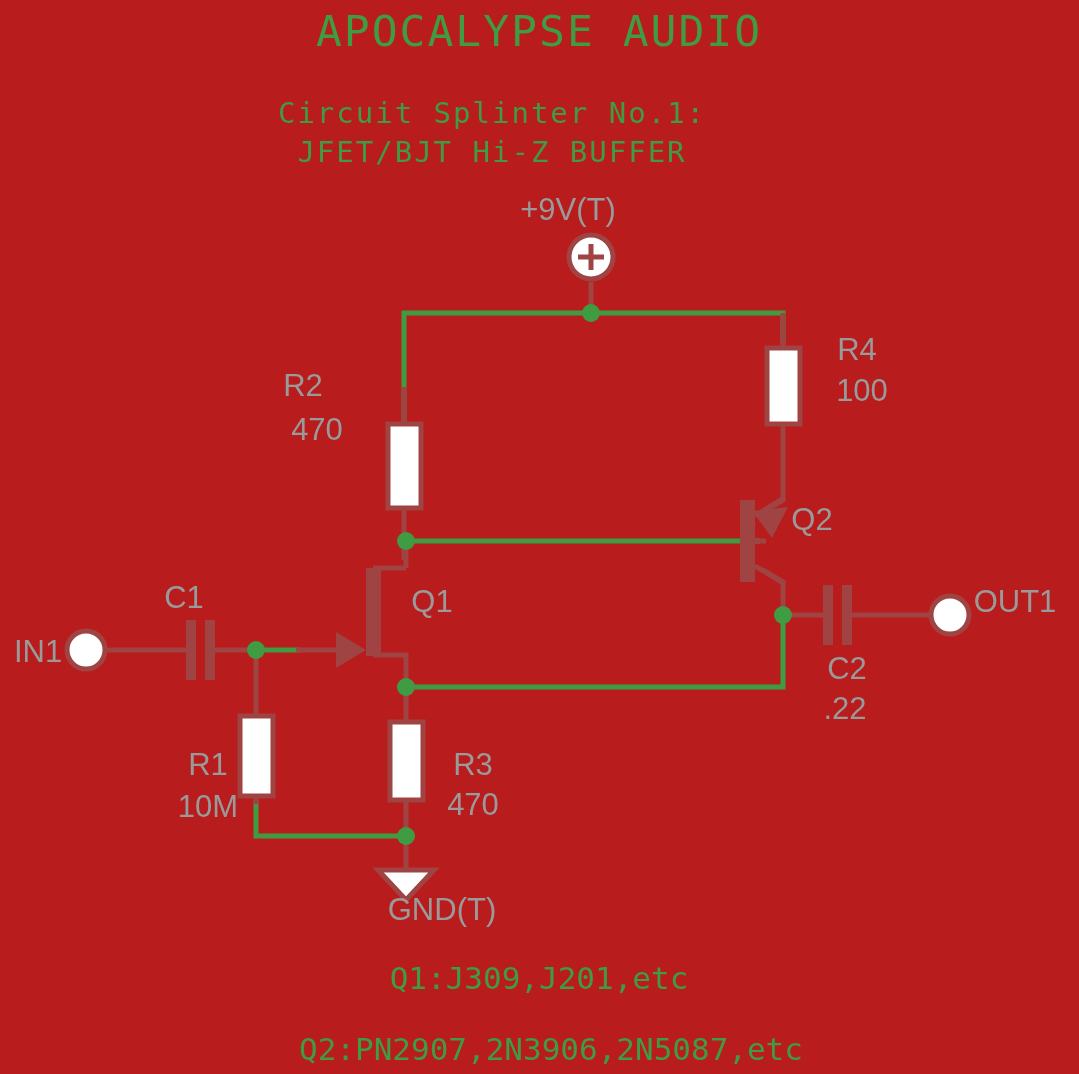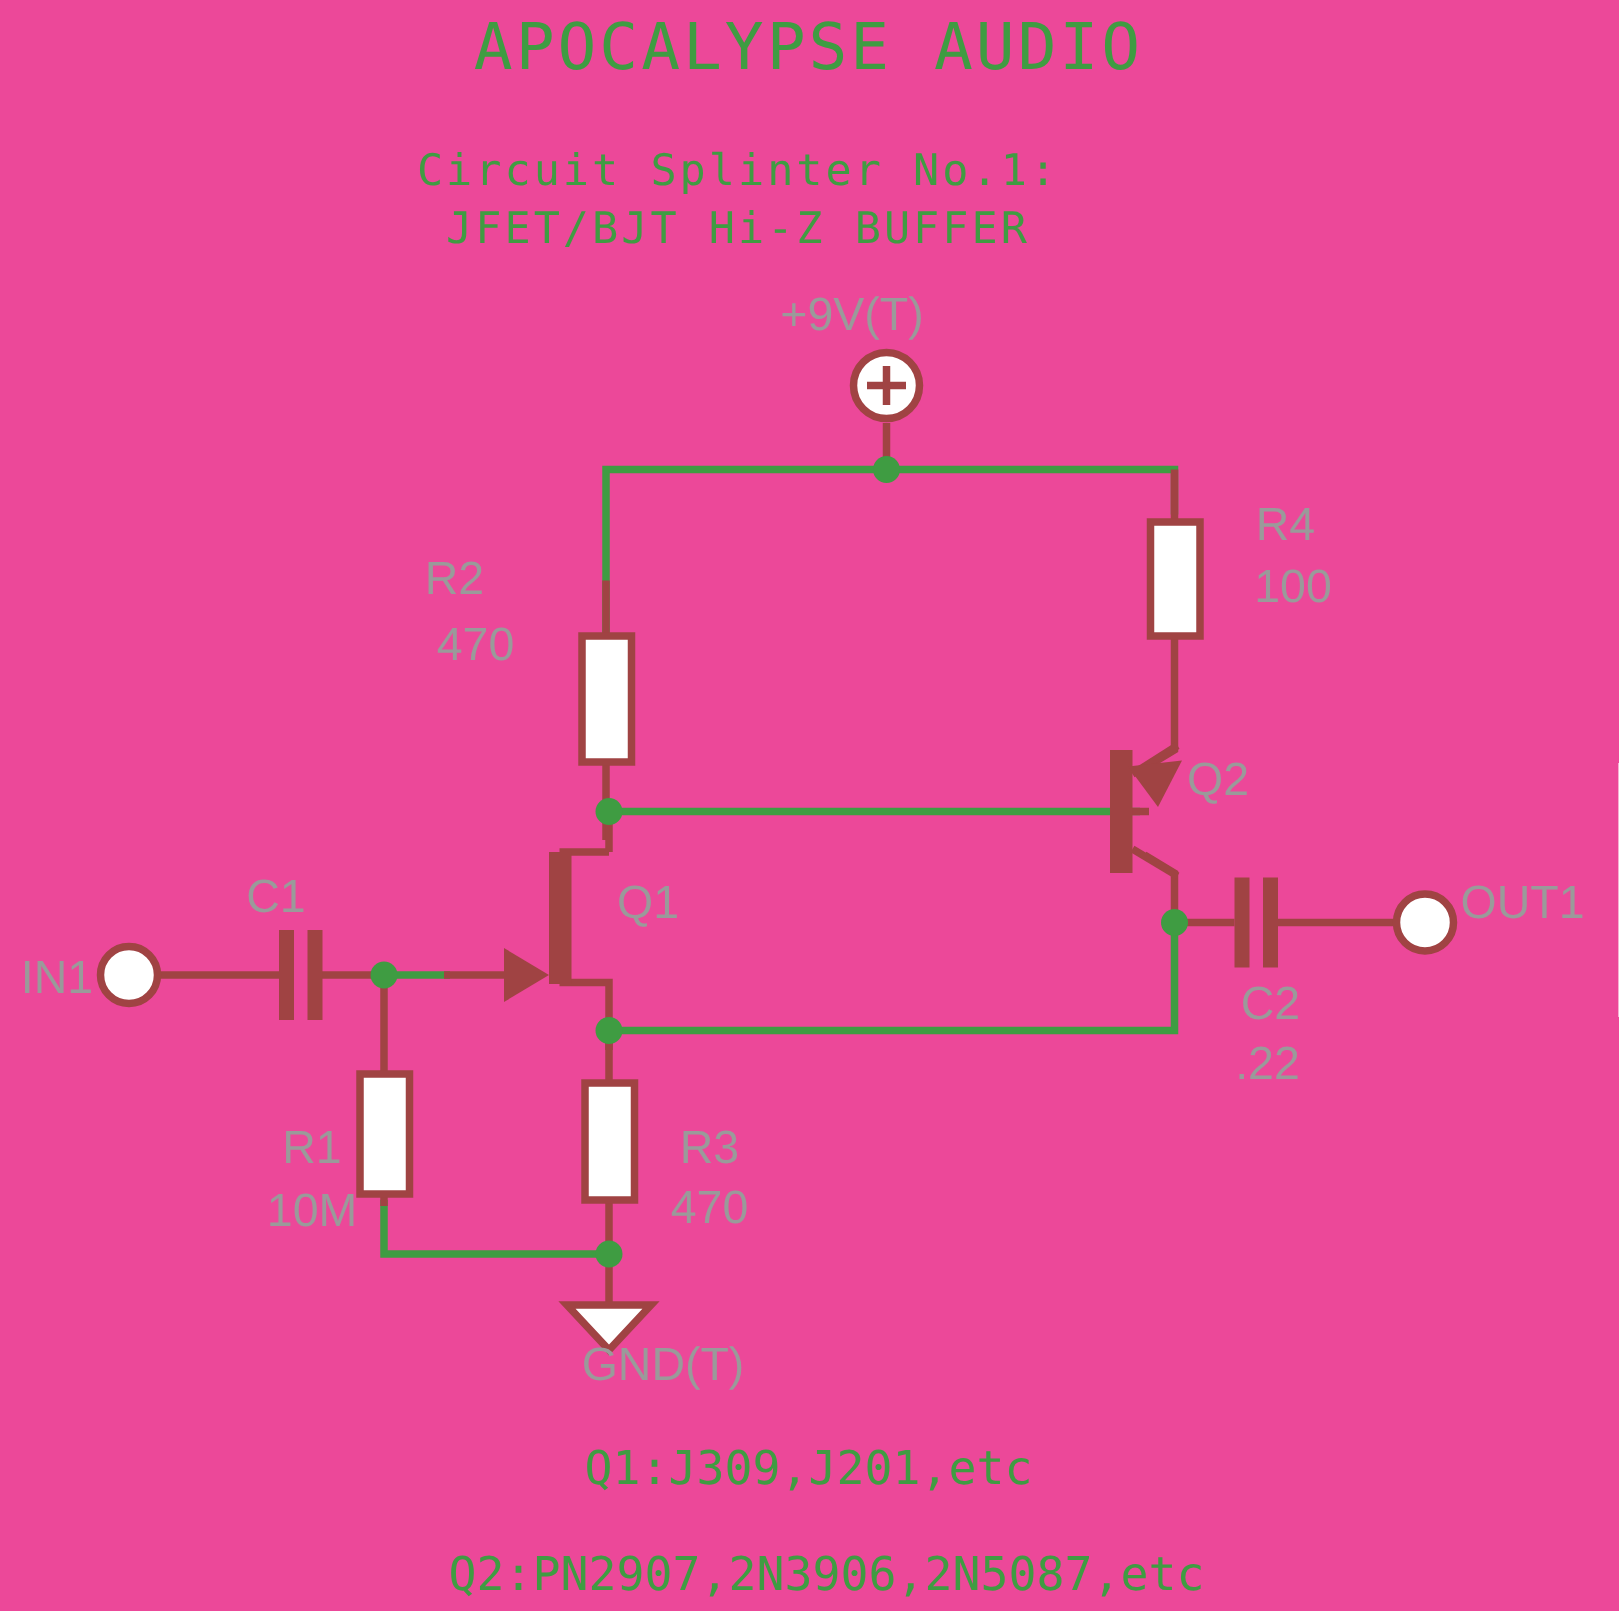--- a/index.html
+++ b/index.html
@@ -10,21 +10,21 @@
   body {
     width: 1079px;
     height: 1074px;
     font-family: "DejaVu Sans Mono", monospace;
     overflow: hidden;
   }
   #sheet {
     position: relative;
     width: 1079px;
     height: 1074px;
-    background: #ec4899;
+    background: #b91c1c;
   }
   svg#schematic {
     display: block;
     width: 1079px;
     height: 1074px;
   }
   .wire-red {
     stroke: #a04343;
     stroke-width: 5;
     fill: none;

